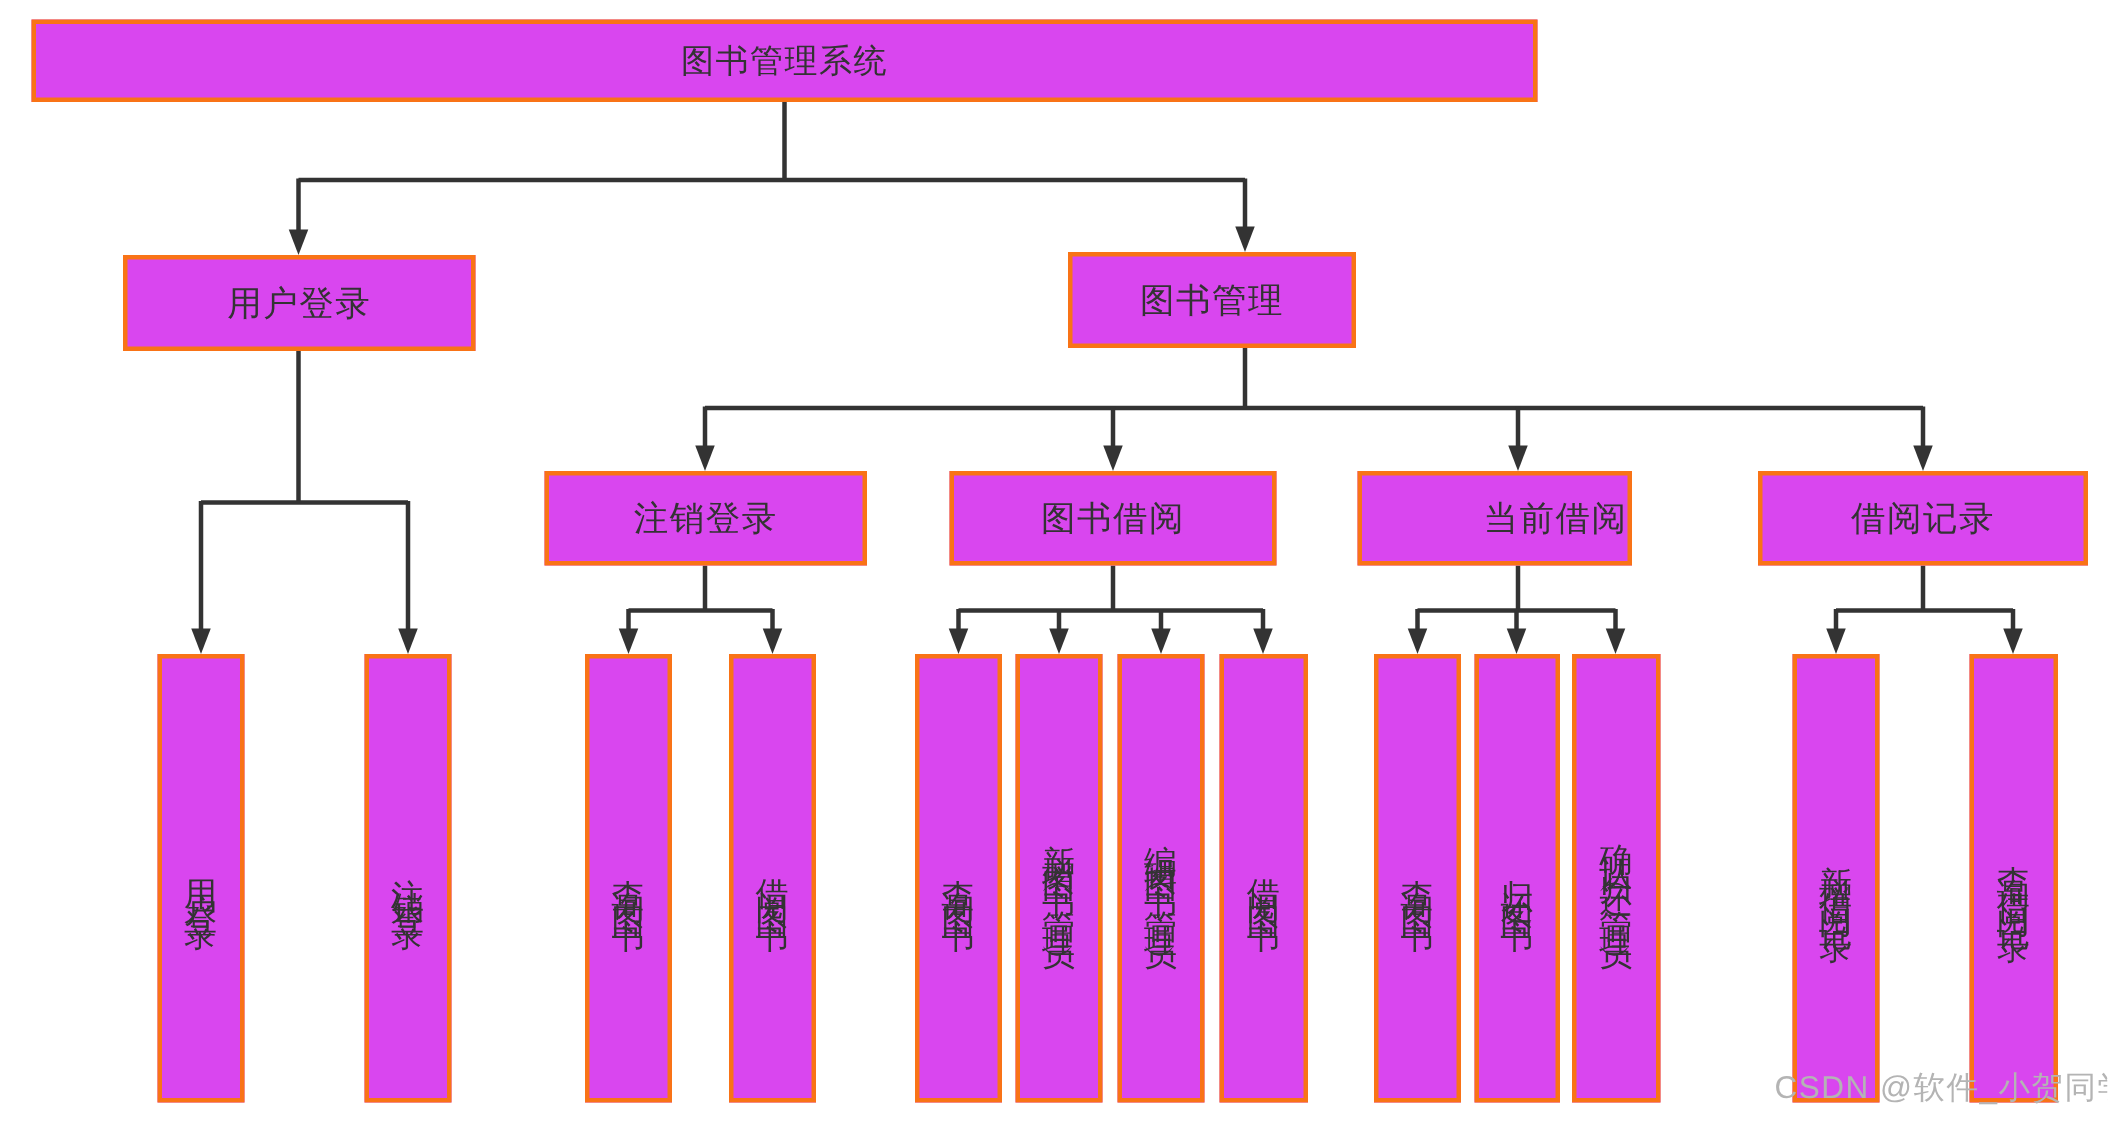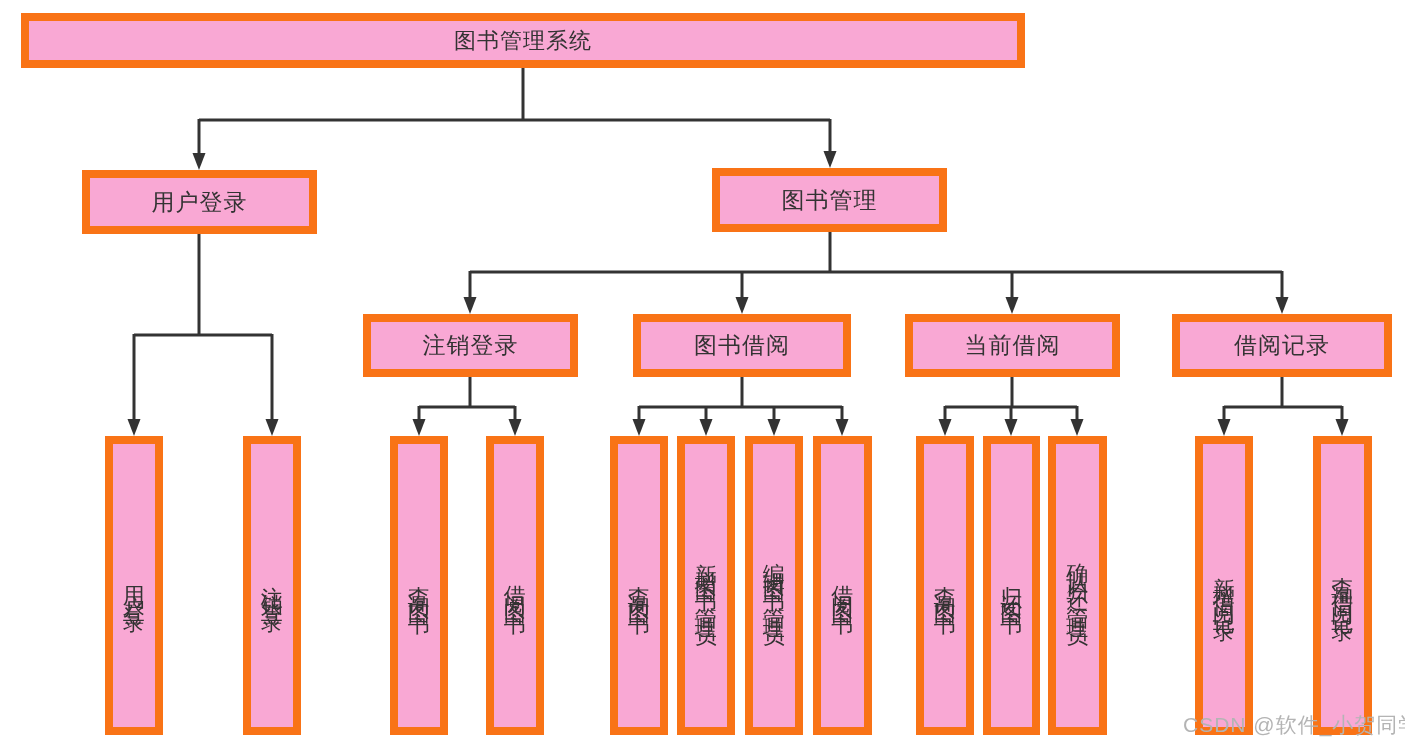--- a/index.html
+++ b/index.html
@@ -1,41 +1,41 @@
 <!DOCTYPE html>
 <html><head>
 <meta charset="utf-8">
 <style>
   html,body{margin:0;padding:0;background:#ffffff;}
   body{font-family:"Liberation Sans","DejaVu Sans",sans-serif;}
   #stage{position:relative;width:1405px;height:747px;background:#ffffff;overflow:hidden;}
   svg.connectors{position:absolute;left:0;top:0;pointer-events:none;}
   .box{
     position:absolute;box-sizing:border-box;
-    border:8px solid #f97316;background:#f9a8d4;color:#333333;
+    border:3px solid #f97316;background:#d946ef;color:#333333;
     display:flex;align-items:center;justify-content:center;
   }
   .hlabel{font-size:23px;letter-spacing:1px;}
   .root-label{font-size:22px;letter-spacing:1px;}
   .leaf .vtext{
     writing-mode:vertical-rl;text-orientation:mixed;
     font-size:22px;letter-spacing:9px;line-height:1.15;
     white-space:nowrap;
   }
   .watermark{
     position:absolute;left:1183px;top:711px;z-index:6;
     font-size:21px;color:#b4b4b4;letter-spacing:1px;white-space:nowrap;
   }
   
   #n-root   {left:21px;  top:13px;  width:1004px;height:55px;}
   #n-user   {left:82px;  top:170px; width:235px; height:64px;}
-  #n-mgmt   {left:712px; top:168px; width:235px; height:64px;}
+  #n-mgmt   {left:712px; top:168px; width:192px; height:64px;}
   #n-rec    {left:363px; top:314px; width:215px; height:63px;}
   #n-borrow {left:633px; top:314px; width:218px; height:63px;}
-  #n-cur    {left:905px; top:314px; width:215px; height:63px;}
+  #n-cur    {left:905px; top:314px; width:183px; height:63px;justify-content:flex-end;}
   #n-hist   {left:1172px;top:314px; width:220px; height:63px;}
   .leaf{top:436px;height:299px;width:58px;}
   #c1 {left:105px;}  #c2 {left:243px;}
   #c3 {left:390px;}  #c4 {left:486px;}
   #c5 {left:610px;}  #c6 {left:677px;} #c7 {left:745px;} #c8 {left:813px;width:59px;}
   #c9 {left:916px;}  #c10{left:983px;width:57px;} #c11{left:1048px;width:59px;}
   #c12{left:1195px;} #c13{left:1313px;width:59px;}
 </style>
 </head>
 <body>

